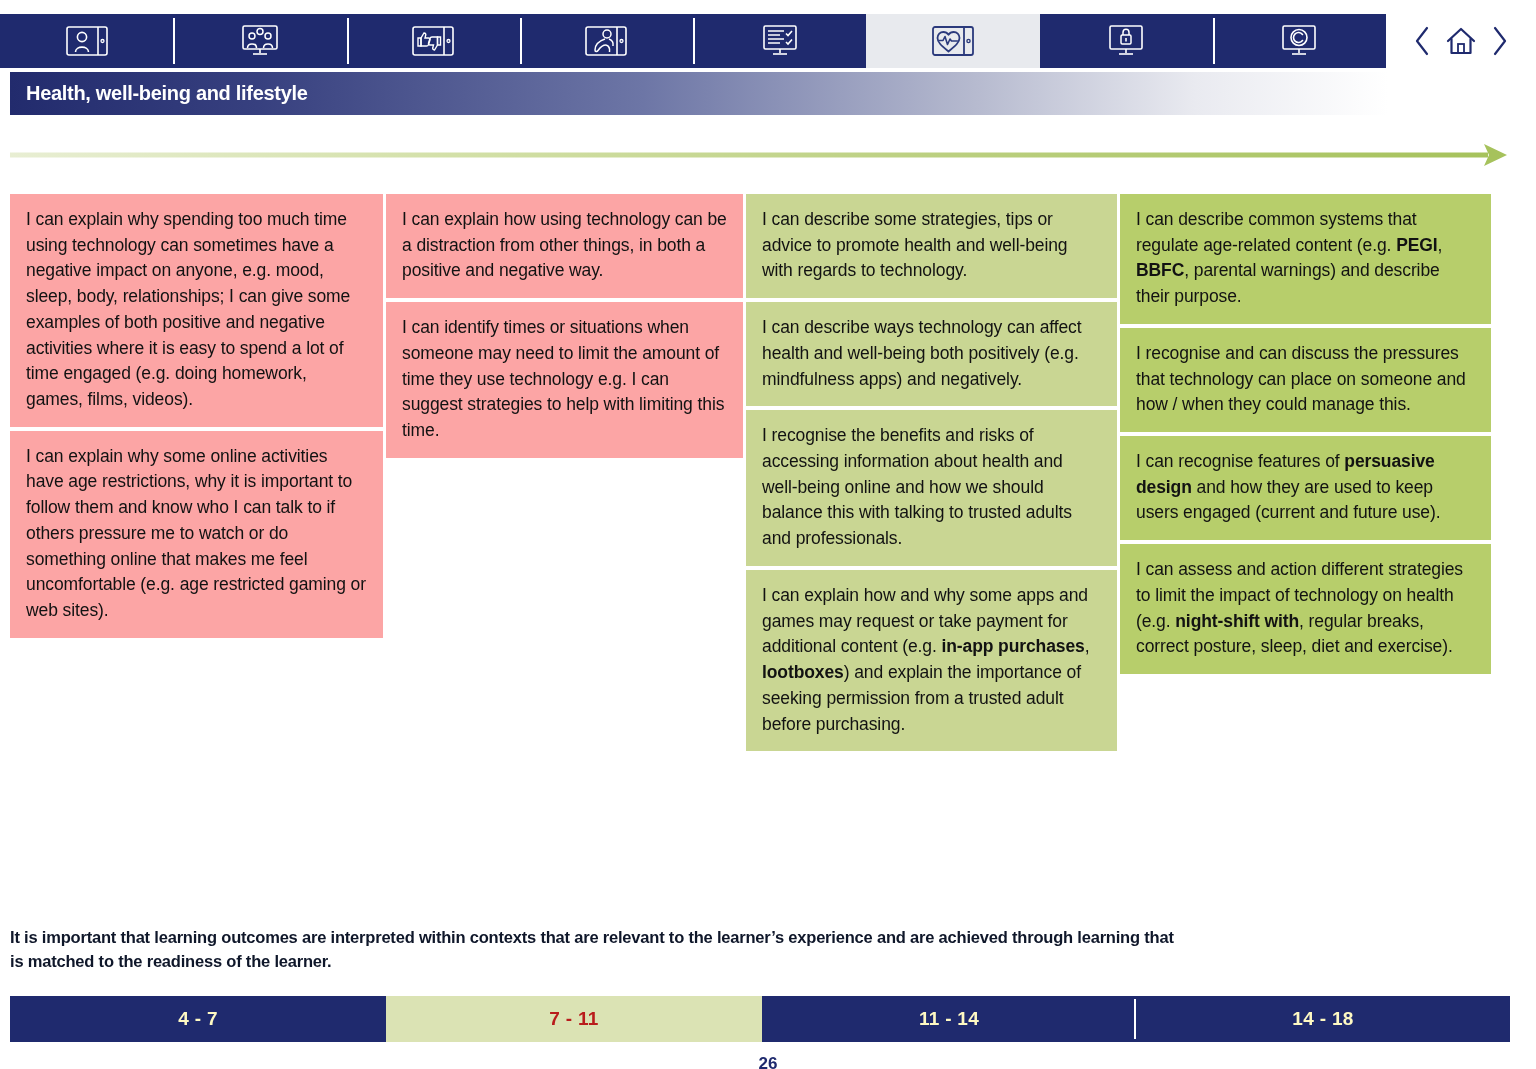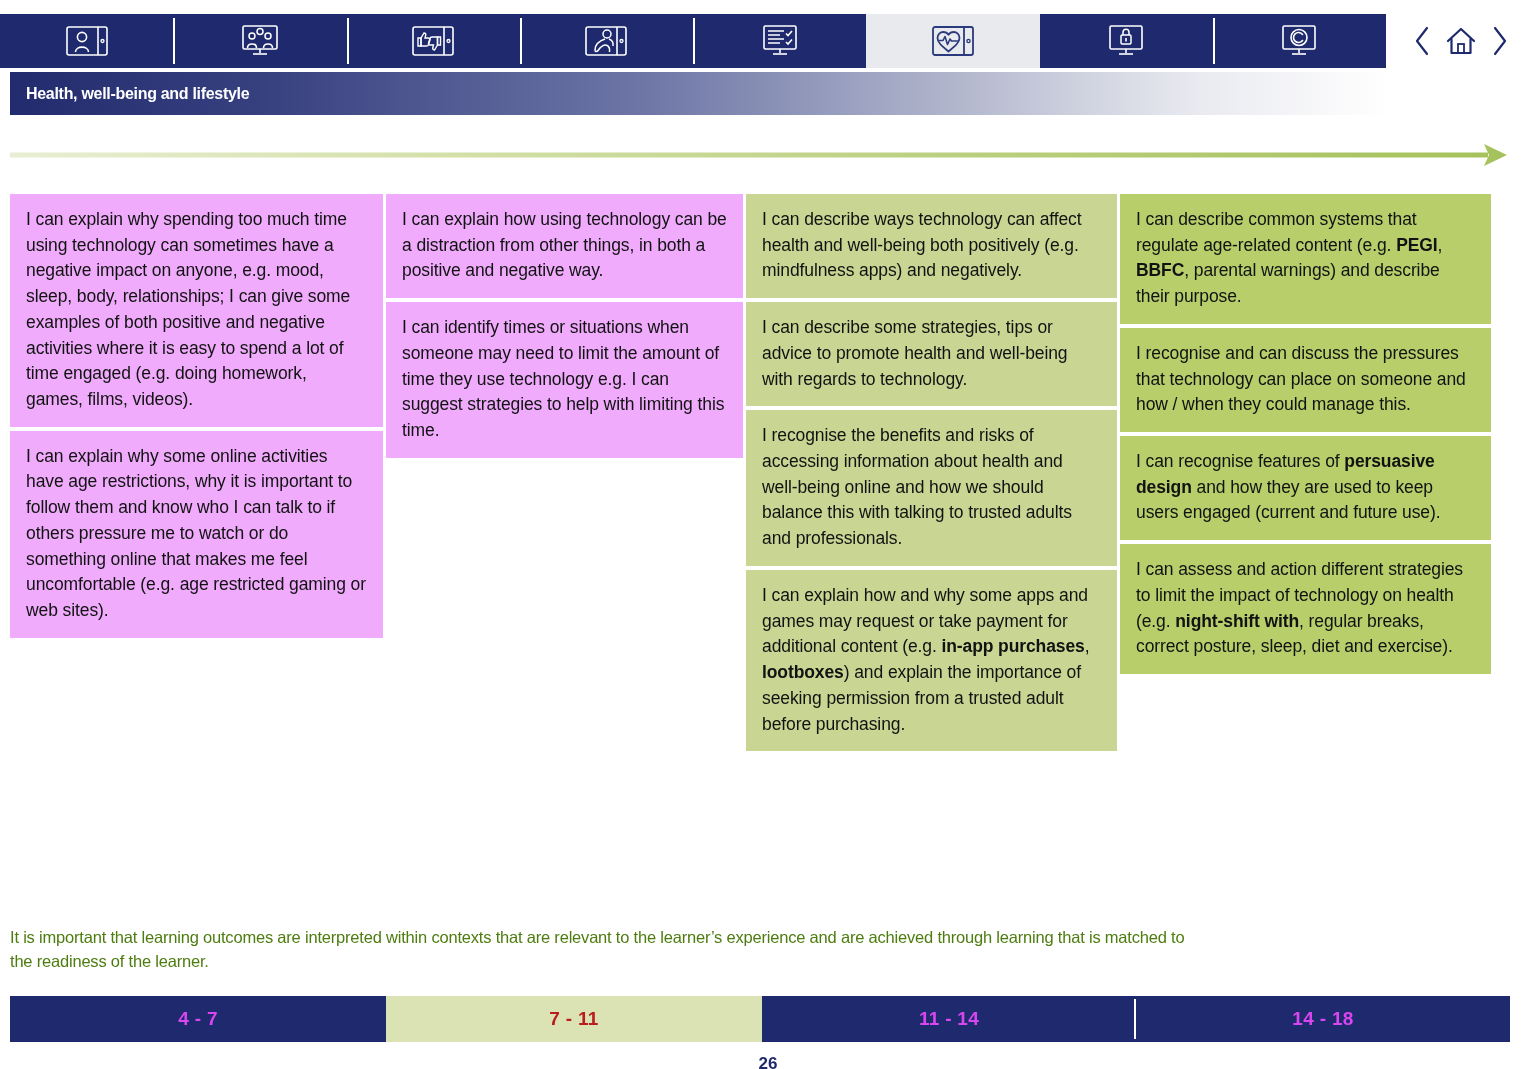--- a/index.html
+++ b/index.html
@@ -74,21 +74,21 @@
     position: absolute;
     left: 10px; top: 72px;
     width: 1378px;
     height: 43px;
     background: linear-gradient(to right, #222b6d 0%, #37407f 18%, #6d76a6 46%, #b6bacf 70%, #e9eaf0 86%, #ffffff 100%);
     display: flex;
     align-items: center;
   }
   #titlebar .title-text {
     color: #ffffff;
-    font-size: 16px;
+    font-size: 20px;
     font-weight: bold;
     letter-spacing: -0.3px;
     padding-left: 16px;
     white-space: nowrap;
   }
 
   
   #arrowline {
     position: absolute;
     left: 10px; top: 140px;
@@ -120,32 +120,32 @@
   .card {
     box-sizing: border-box;
     padding: 13px 16px 14px 16px;
     font-size: 17.5px;
     line-height: 1.47;
     color: #121212;
     letter-spacing: -0.1px;
   }
   .card b { font-weight: bold; }
 
-  .tone-a { background: #f0abfc; }   
+  .tone-a { background: #fca5a5; }   
   .tone-b { background: #c9d693; }   
   .tone-c { background: #b7ce6b; }   
 
   
   #footnote {
     position: absolute;
     left: 10px; top: 926px;
     width: 1180px;
-    color: #4d7c0f;
+    color: #0f172a;
     font-size: 16.5px;
-    font-weight: normal;
+    font-weight: bold;
     line-height: 1.45;
     letter-spacing: -0.2px;
   }
 
   
   #agebands {
     position: absolute;
     left: 10px; top: 996px;
     width: 1500px;
     height: 46px;
@@ -154,21 +154,21 @@
   }
   .band {
     box-sizing: border-box;
     display: flex;
     align-items: center;
     justify-content: center;
     font-size: 19px;
     font-weight: bold;
     letter-spacing: 0.3px;
     background: #1f2a6e;
-    color: #d946ef;
+    color: #fef9c3;
     position: relative;
   }
   .band.b1 { width: 376px; }
   .band.b2 { width: 376px; background: #dbe3b4; color: #b91c1c; text-align: center; }
   .band.b3 { width: 374px; }
   .band.b4 { width: 374px; }
   .band.b3::before {
     content: "";
     position: absolute;
     right: 0; top: 3px; bottom: 3px;
@@ -350,22 +350,22 @@
     <div class="card tone-a">I can explain why spending too much time using technology can sometimes have a negative impact on anyone, e.g. mood, sleep, body, relationships; I can give some examples of both positive and negative activities where it is easy to spend a lot of time engaged (e.g. doing homework, games, films, videos).</div>
     <div class="card tone-a">I can explain why some online activities have age restrictions, why it is important to follow them and know who I can talk to if others pressure me to watch or do something online that makes me feel uncomfortable (e.g. age restricted gaming or web sites).</div>
   </div>
 
   <div class="col col-2">
     <div class="card tone-a">I can explain how using technology can be a distraction from other things, in both a positive and negative way.</div>
     <div class="card tone-a">I can identify times or situations when someone may need to limit the amount of time they use technology e.g. I can suggest strategies to help with limiting this time.</div>
   </div>
 
   <div class="col col-3">
+    <div class="card tone-b">I can describe some strategies, tips or advice to promote health and well-being with regards to technology.</div>
     <div class="card tone-b">I can describe ways technology can affect health and well-being both positively (e.g. mindfulness apps) and negatively.</div>
-    <div class="card tone-b">I can describe some strategies, tips or advice to promote health and well-being with regards to technology.</div>
     <div class="card tone-b">I recognise the benefits and risks of accessing information about health and well-being online and how we should balance this with talking to trusted adults and professionals.</div>
     <div class="card tone-b">I can explain how and why some apps and games may request or take payment for additional content (e.g. <b>in-app purchases</b>, <b>lootboxes</b>) and explain the importance of seeking permission from a trusted adult before purchasing.</div>
   </div>
 
   <div class="col col-4">
     <div class="card tone-c">I can describe common systems that regulate age-related content (e.g. <b>PEGI</b>, <b>BBFC</b>, parental warnings) and describe their purpose.</div>
     <div class="card tone-c">I recognise and can discuss the pressures that technology can place on someone and how / when they could manage this.</div>
     <div class="card tone-c">I can recognise features of <b>persuasive design</b> and how they are used to keep users engaged (current and future use).</div>
     <div class="card tone-c">I can assess and action different strategies to limit the impact of technology on health (e.g. <b>night-shift with</b>, regular breaks, correct posture, sleep, diet and exercise).</div>
   </div>

